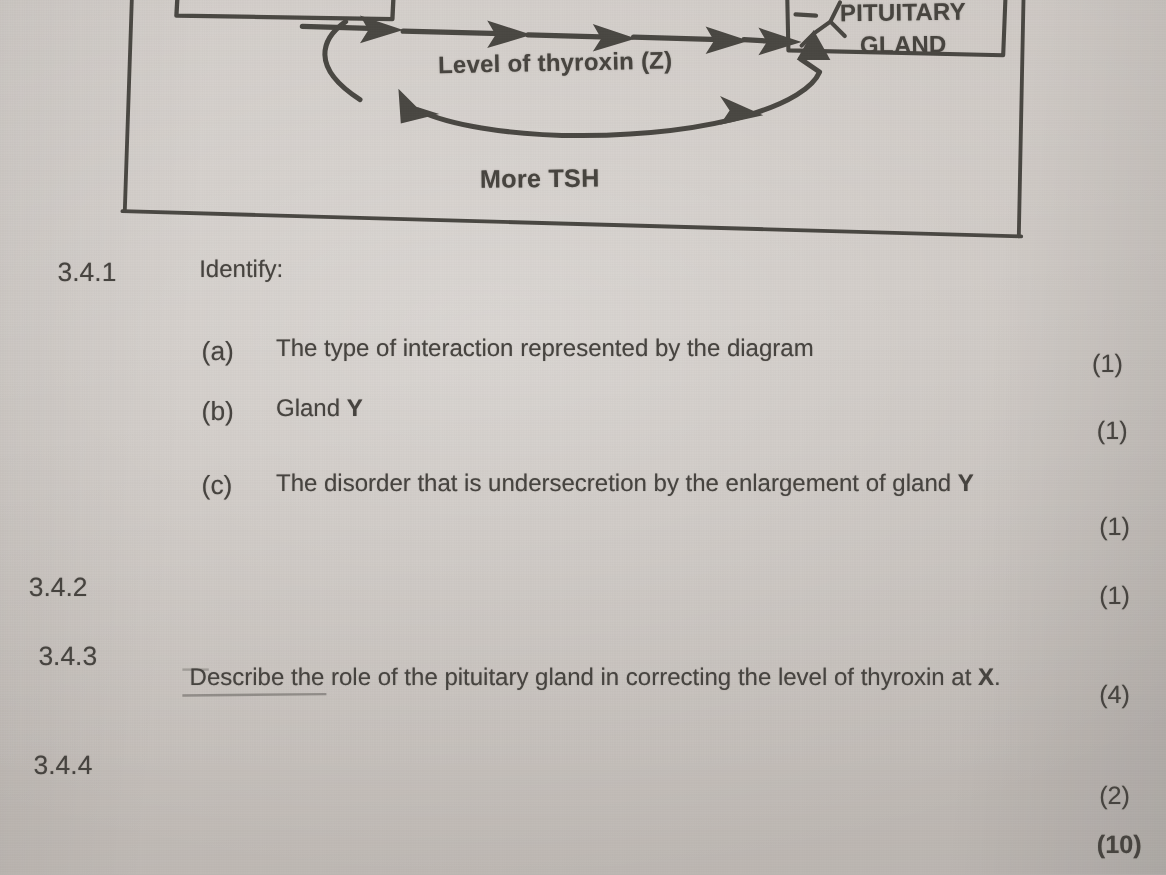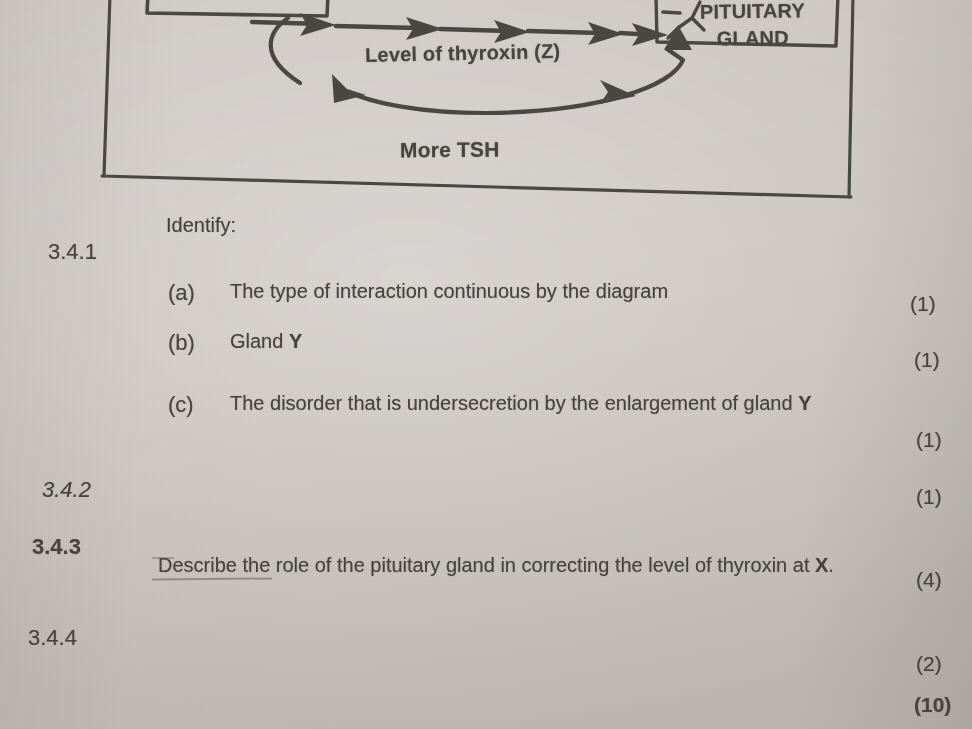--- a/index.html
+++ b/index.html
@@ -103,32 +103,32 @@
     position: absolute;
     font-size: 21px;
     color: #46433f;
     white-space: nowrap;
     text-shadow: 0 0 0.9px rgba(90,86,80,0.5);
   }
   .bold { font-weight: bold; }
 
   
   #row-341   { left: 48px;  top: 14px; }
-  #row-341 .q-num  { width: 118px; margin-top: 25px; }
+  #row-341 .q-num  { width: 118px; }
   #row-341a  { left: 168px; top: 80px; }
   #row-341a .q-letter { width: 62px; }
   #row-341b  { left: 168px; top: 130px; }
   #row-341b .q-letter { width: 62px; }
   #row-341c  { left: 168px; top: 192px; width: 712px; }
   #row-341c .q-letter { width: 62px; }
   #row-341c .q-body   { width: 650px; }
-  #row-342   { left: 42px;  top: 277px; font-style: italic; }
+  #row-342   { left: 24px;  top: 277px; }
   #row-342 .q-num  { width: 126px; }
   #row-343   { left: 32px;  top: 334px; width: 848px; }
-  #row-343 .q-num  { width: 126px; font-weight: bold; }
+  #row-343 .q-num  { width: 126px; }
   #row-343 .q-body { width: 722px; margin-top: 20px; }
   #row-344   { left: 28px;  top: 425px; width: 860px; gap: 45px; }
   #row-344 .q-num  { width: 126px; }
   #row-344 .q-body { width: 734px; }
 
   #mark-a     { left: 910px; top: 92px; }
   #mark-b     { left: 914px; top: 148px; }
   #mark-c     { left: 916px; top: 228px; }
   #mark-342   { left: 916px; top: 285px; }
   #mark-343   { left: 916px; top: 368px; }
@@ -239,21 +239,21 @@
 
   <div id="questions">
 
     <div class="q-row" id="row-341">
       <span class="q-num">3.4.1</span>
       <span class="q-body">Identify:</span>
     </div>
 
     <div class="q-row" id="row-341a">
       <span class="q-letter">(a)</span>
-      <span class="q-body">The type of interaction continuous by the diagram</span>
+      <span class="q-body">The type of interaction represented by the diagram</span>
     </div>
     <div class="mark" id="mark-a">(1)</div>
 
     <div class="q-row" id="row-341b">
       <span class="q-letter">(b)</span>
       <span class="q-body"><span>Gland </span><span class="bold">Y</span></span>
     </div>
     <div class="mark" id="mark-b">(1)</div>
 
     <div class="q-row" id="row-341c">

